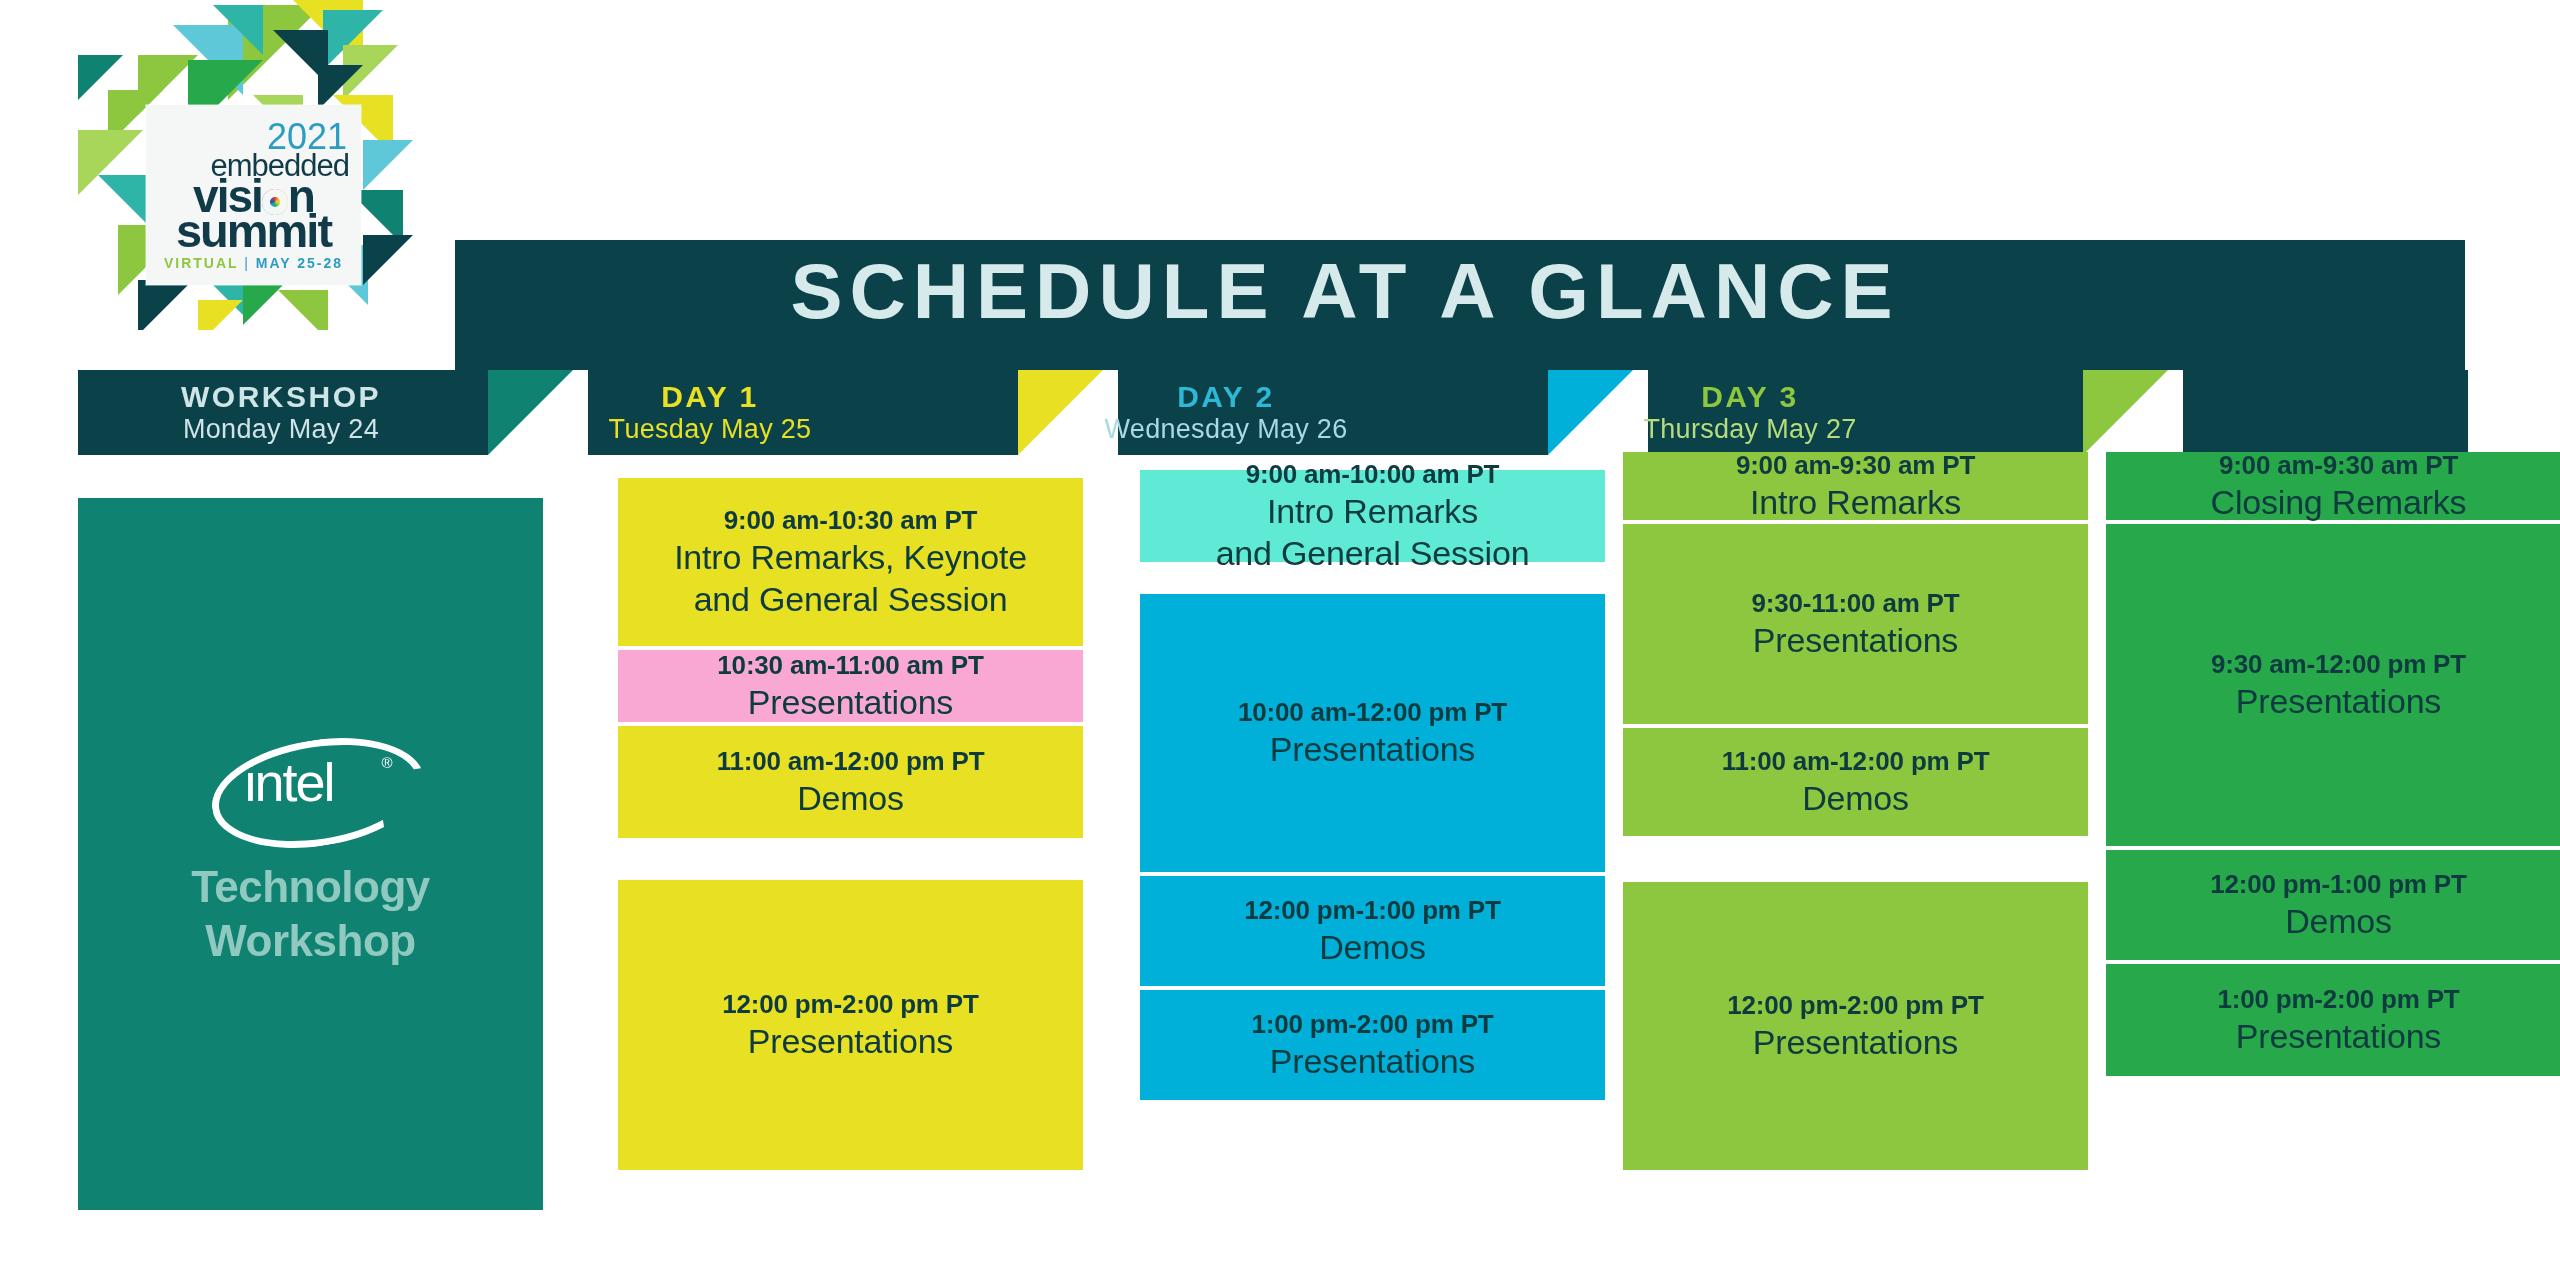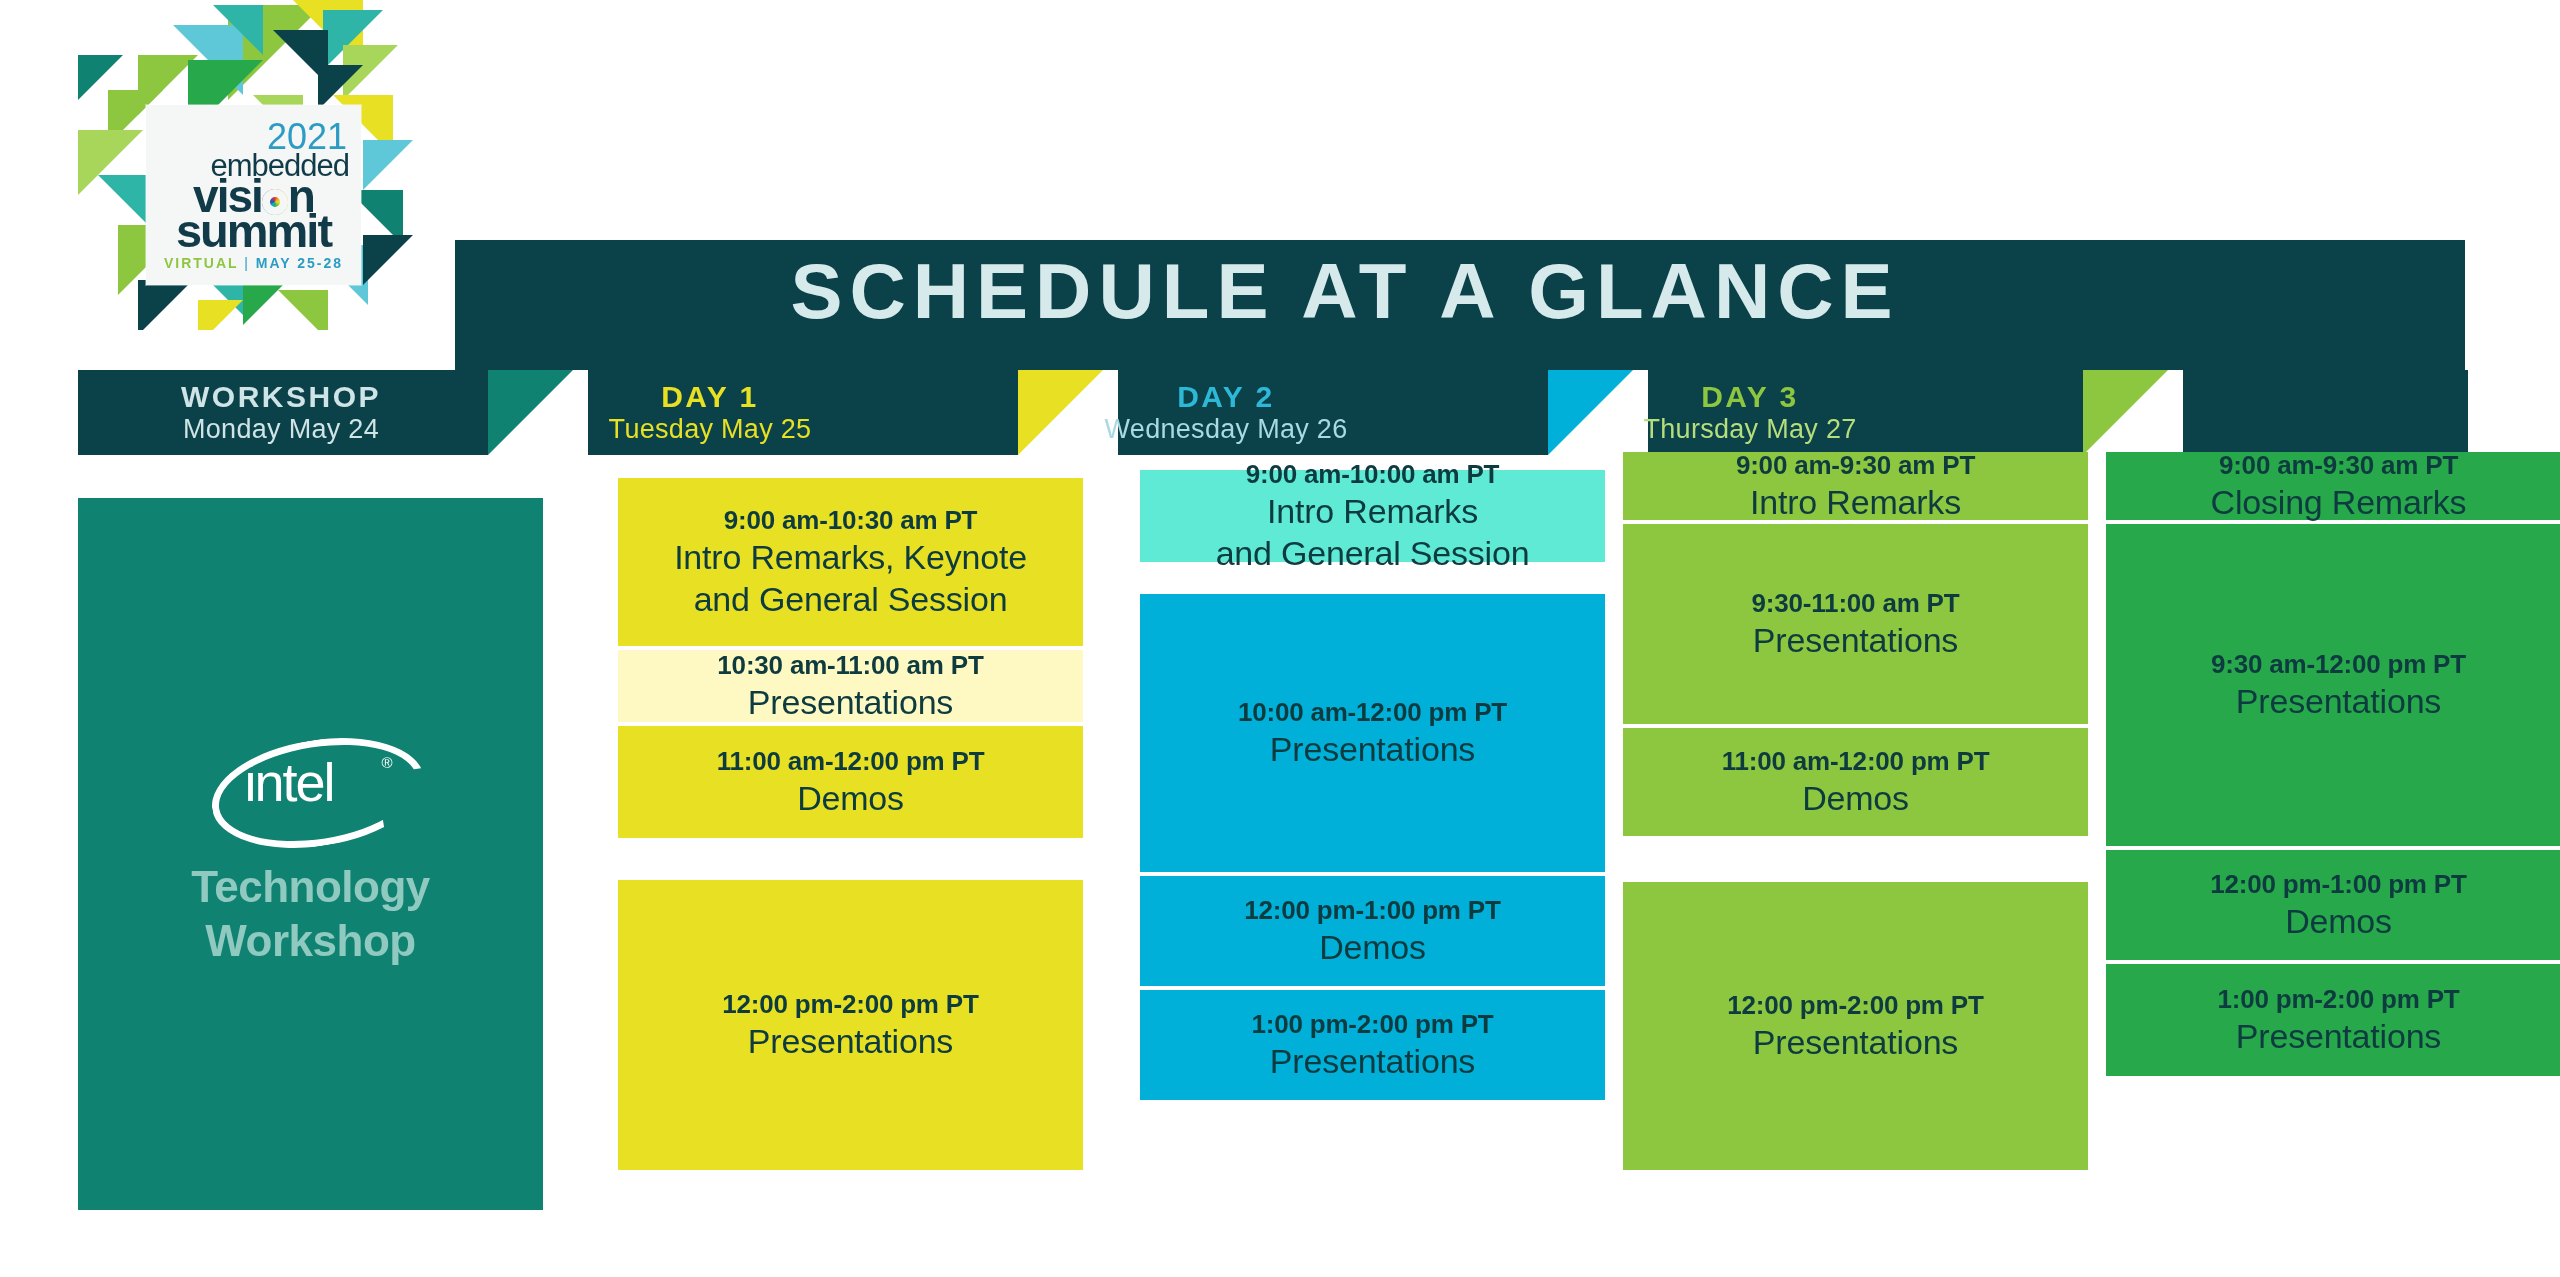--- a/index.html
+++ b/index.html
@@ -221,21 +221,21 @@
           <div>Workshop</div>
         </div>
       </div>
     </div>
     <div class="col" style="left: 540px; width: 465px; top: 0px; height: 740px;">
       <div class="cell" style="top: 8px; height: 168px; background: rgb(232, 224, 35);">
         <div class="t-time">9:00 am-10:30 am PT</div>
         <div class="t-label">Intro Remarks, Keynote</div>
         <div class="t-label two">and General Session</div>
       </div>
-      <div class="cell" style="top: 180px; height: 72px; background: #fef9c3; text-align: right;">
+      <div class="cell" style="top: 180px; height: 72px; background: #f9a8d4; text-align: right;">
         <div class="t-time">10:30 am-11:00 am PT</div>
         <div class="t-label">Presentations</div>
       </div>
       <div class="cell" style="top: 256px; height: 112px; background: rgb(232, 224, 35);">
         <div class="t-time">11:00 am-12:00 pm PT</div>
         <div class="t-label">Demos</div>
       </div>
       <div class="cell" style="top: 410px; height: 290px; background: rgb(232, 224, 35);">
         <div class="t-time">12:00 pm-2:00 pm PT</div>
         <div class="t-label">Presentations</div>

